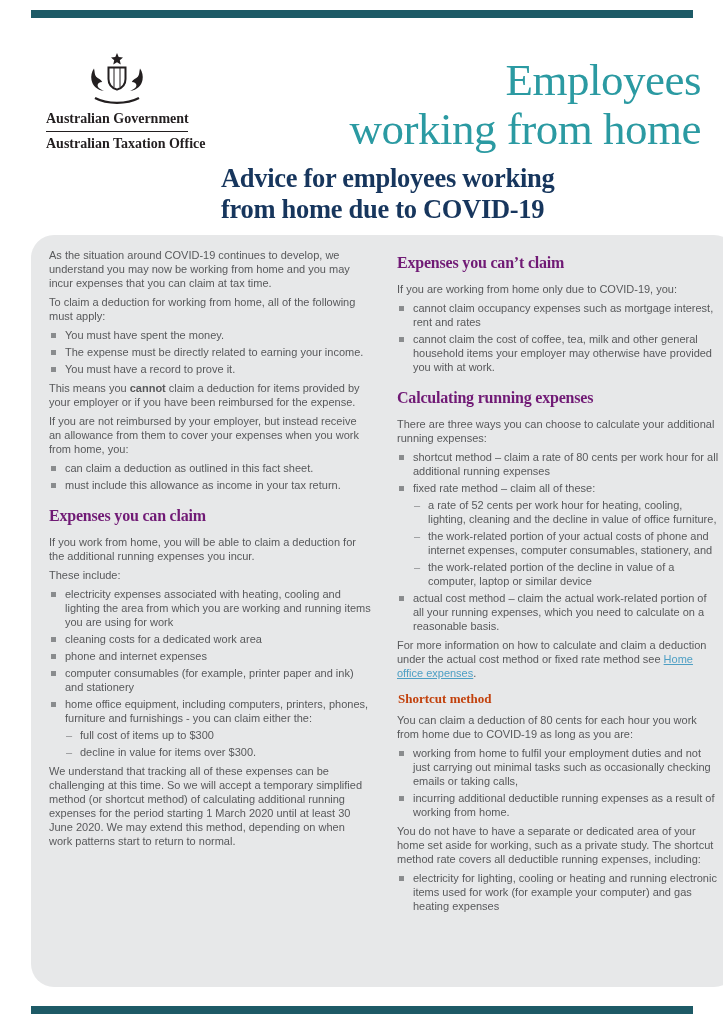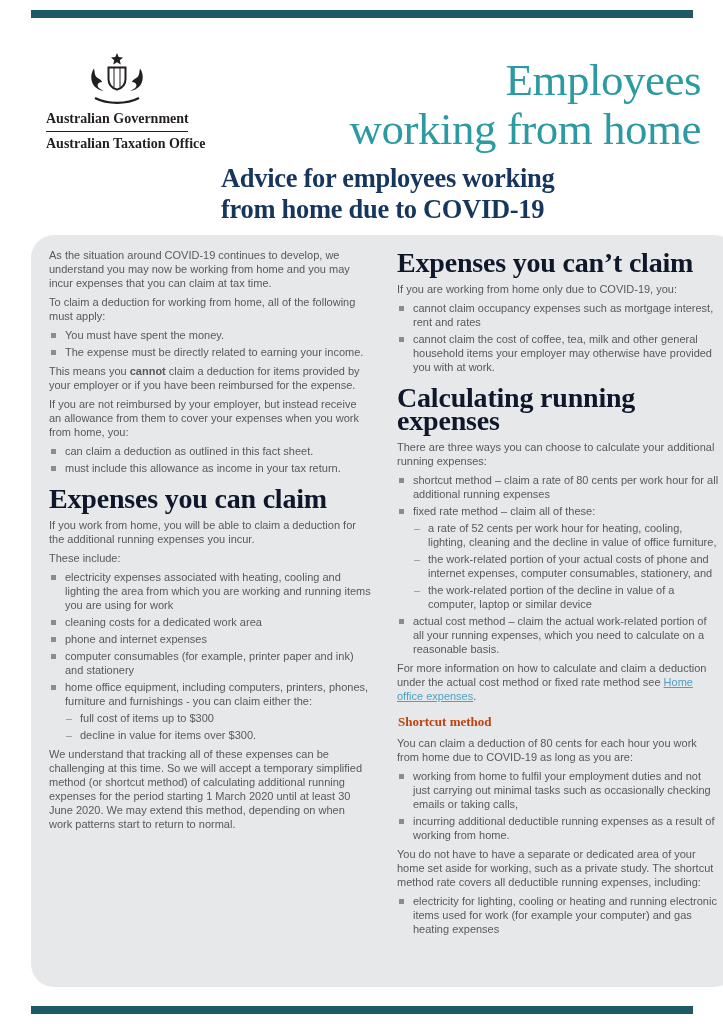--- a/index.html
+++ b/index.html
@@ -24,22 +24,22 @@
   .page-subtitle { margin:9px 0 0; font-family:"Liberation Serif", serif; font-weight:700;
                    font-size:26.5px; line-height:31px; color:#17365d; letter-spacing:-0.3px; }
 
   
   .panel { position:absolute; left:31px; top:235px; width:706px; height:752px;
            background:#e7e8e9; border-radius:23px; box-sizing:border-box;
            padding:13px 18px 0; display:flex; gap:26px; overflow:hidden; }
   .col { flex:1 1 0; color:#58595b; font-size:11px; line-height:14px; }
   .col p { margin:0 0 5px; }
   .col b { font-weight:700; }
-  h2.section { font-family:"Liberation Serif", serif; font-weight:700; font-size:28px;
-               line-height:23px; color:#0f172a; margin:12px 0 8px; letter-spacing:-0.2px; }
+  h2.section { font-family:"Liberation Serif", serif; font-weight:700; font-size:16px;
+               line-height:23px; color:#701a75; margin:12px 0 8px; letter-spacing:-0.2px; }
   h2.section.first { margin-top:3px; }
   h3.subsection { font-family:"Liberation Serif", serif; font-weight:700; font-size:13px;
                   line-height:18px; color:#c2410c; margin:10px 1px 5px; }
   ul.square { list-style:none; margin:0 0 5px; padding:0; }
   ul.square > li { position:relative; padding-left:16px; margin:0 0 3px; }
   ul.square > li::before { content:""; position:absolute; left:2px; top:5px;
                            width:5px; height:5px; background:#8a8c8e; }
   ul.dash { list-style:none; margin:3px 0 0; padding:0; }
   ul.dash > li { position:relative; padding-left:15px; margin:0 0 3px; }
   ul.dash > li::before { content:"\2013"; position:absolute; left:1px; top:0; color:#8a8c8e; }
@@ -74,20 +74,21 @@
   </div>
 
   <div class="panel">
 
     <div class="col">
       <p>As the situation around COVID-19 continues to develop, we understand you may now be working from home and you may incur expenses that you can claim at tax time.</p>
       <p>To claim a deduction for working from home, all of the following must apply:</p>
       <ul class="square">
         <li>You must have spent the money.</li>
         <li>The expense must be directly related to earning your income.</li>
+        <li>You must have a record to prove it.</li>
       </ul>
       <p><span>This means you </span><b>cannot</b><span> claim a deduction for items provided by your employer or if you have been reimbursed for the expense.</span></p>
       <p>If you are not reimbursed by your employer, but instead receive an allowance from them to cover your expenses when you work from home, you:</p>
       <ul class="square">
         <li>can claim a deduction as outlined in this fact sheet.</li>
         <li>must include this allowance as income in your tax return.</li>
       </ul>
       <h2 class="section">Expenses you can claim</h2>
       <p>If you work from home, you will be able to claim a deduction for the additional running expenses you incur.</p>
       <p>These include:</p>

